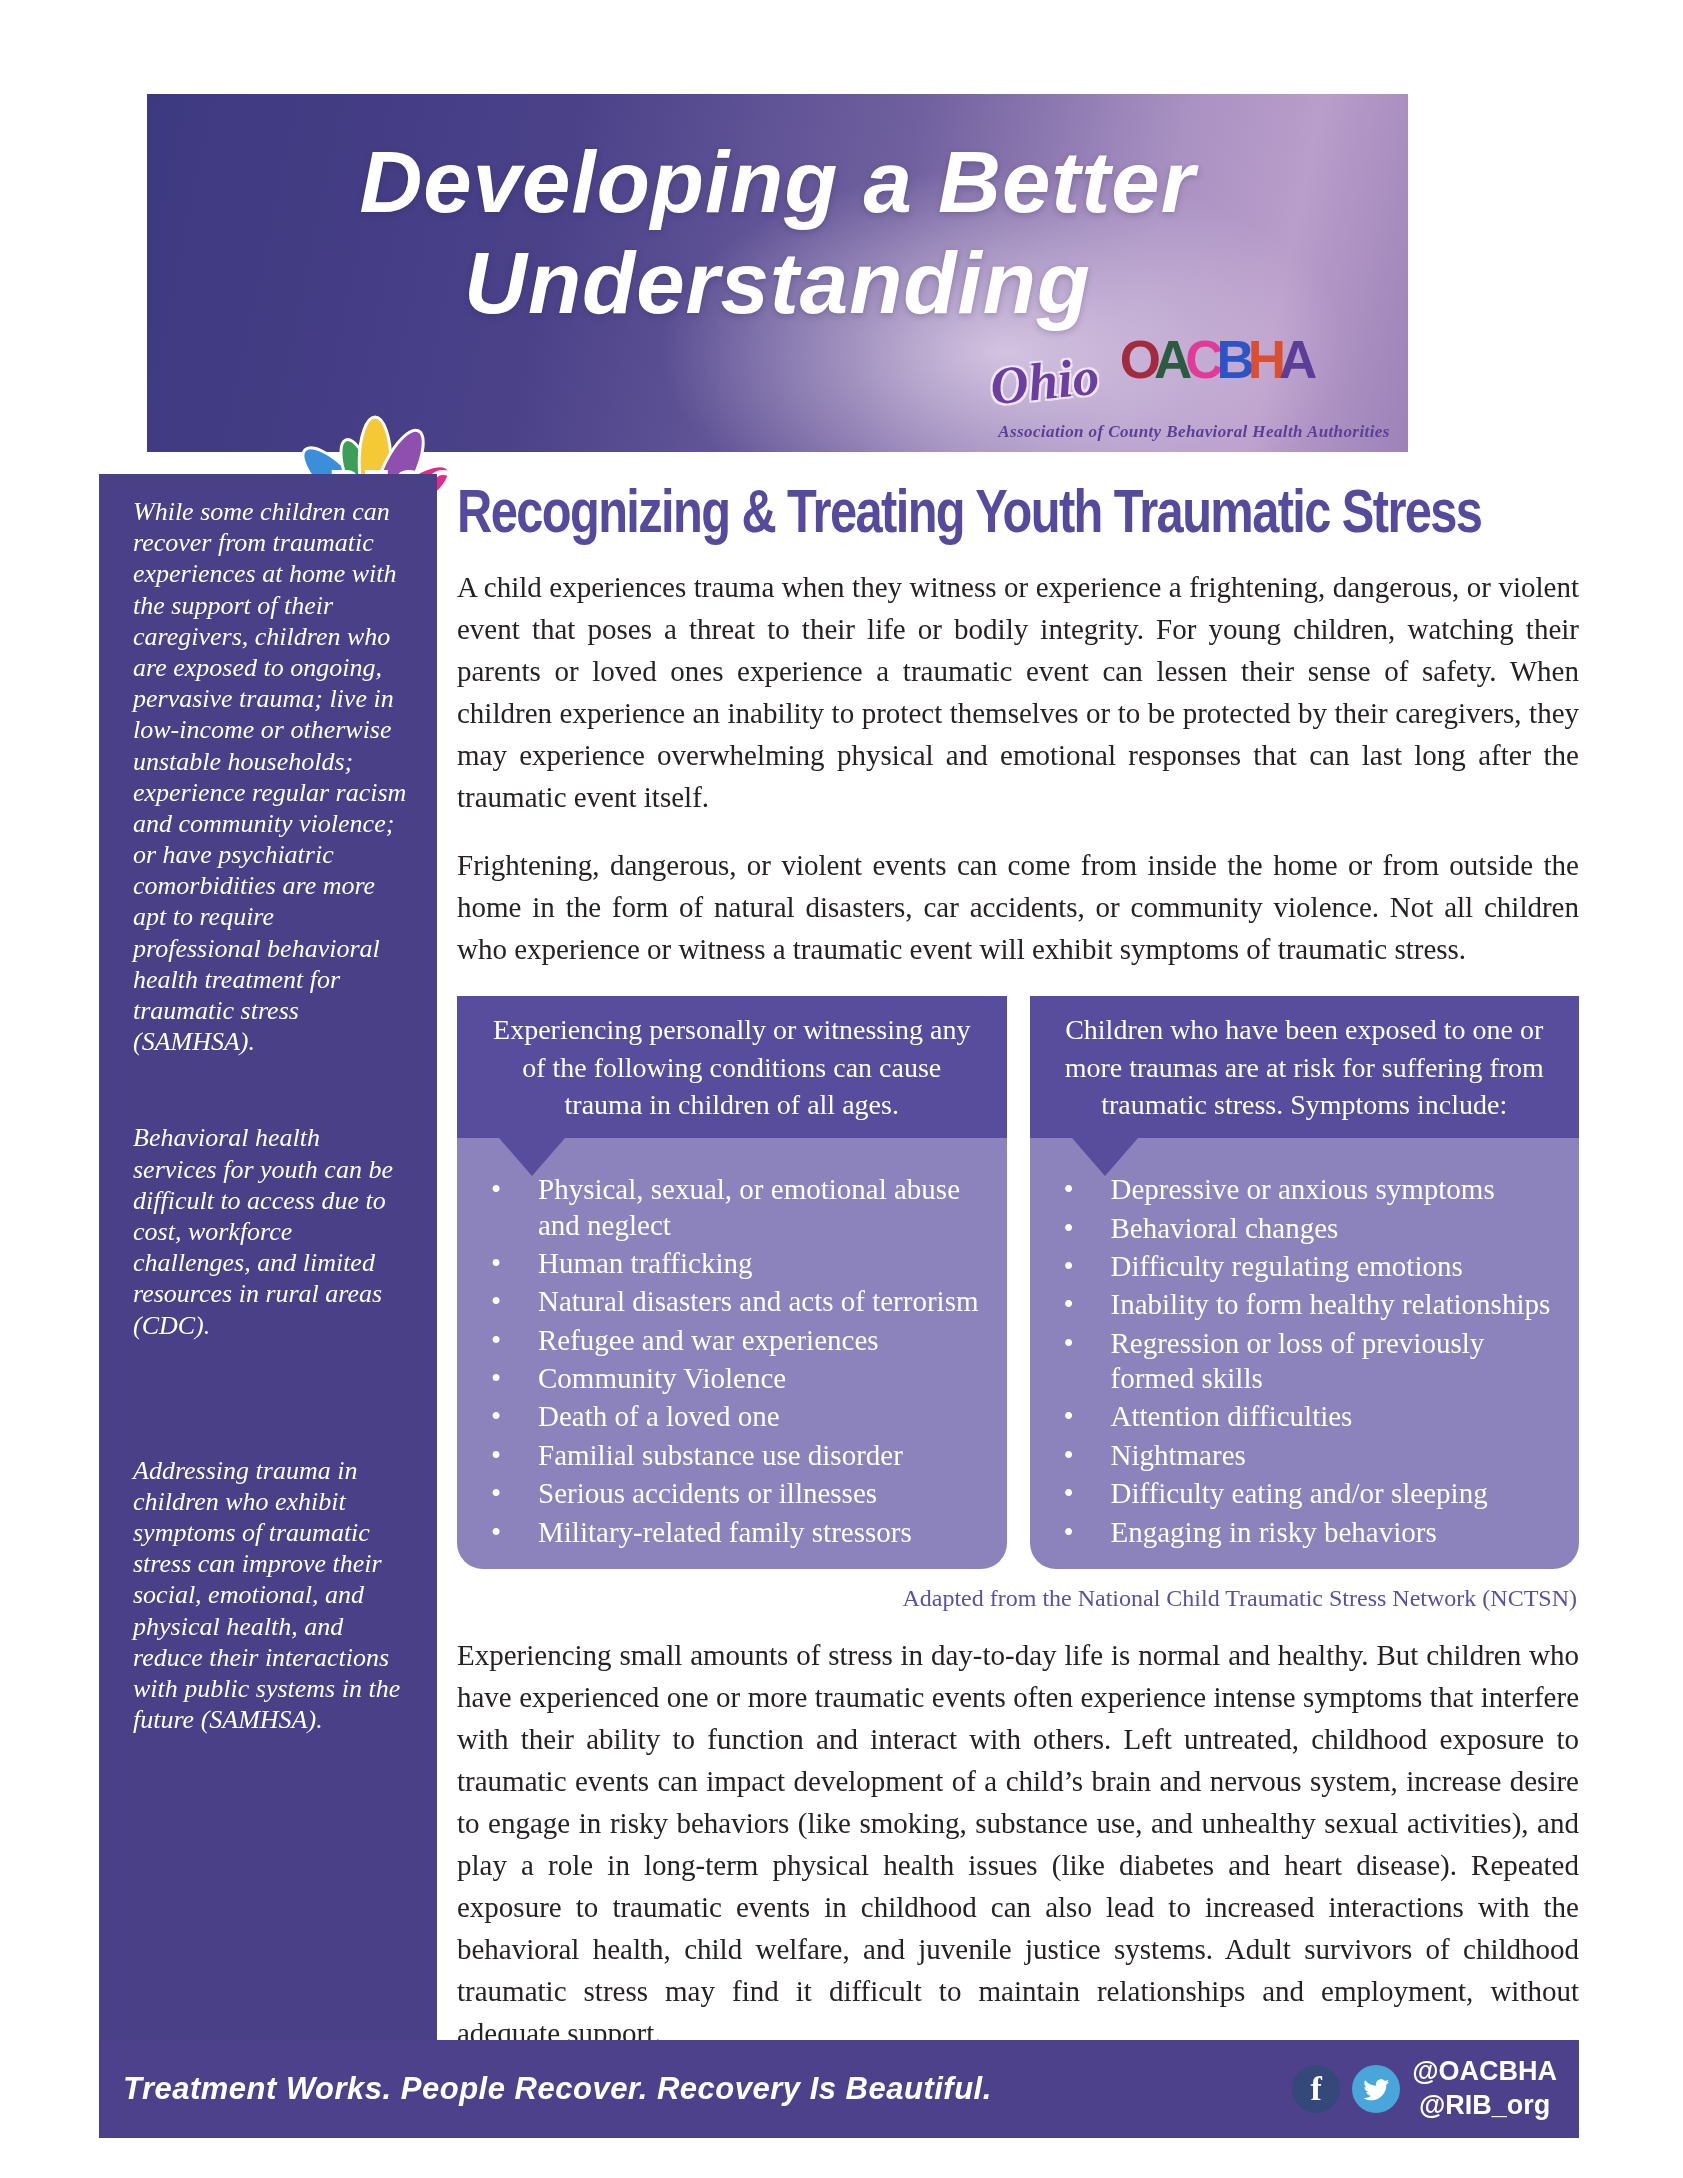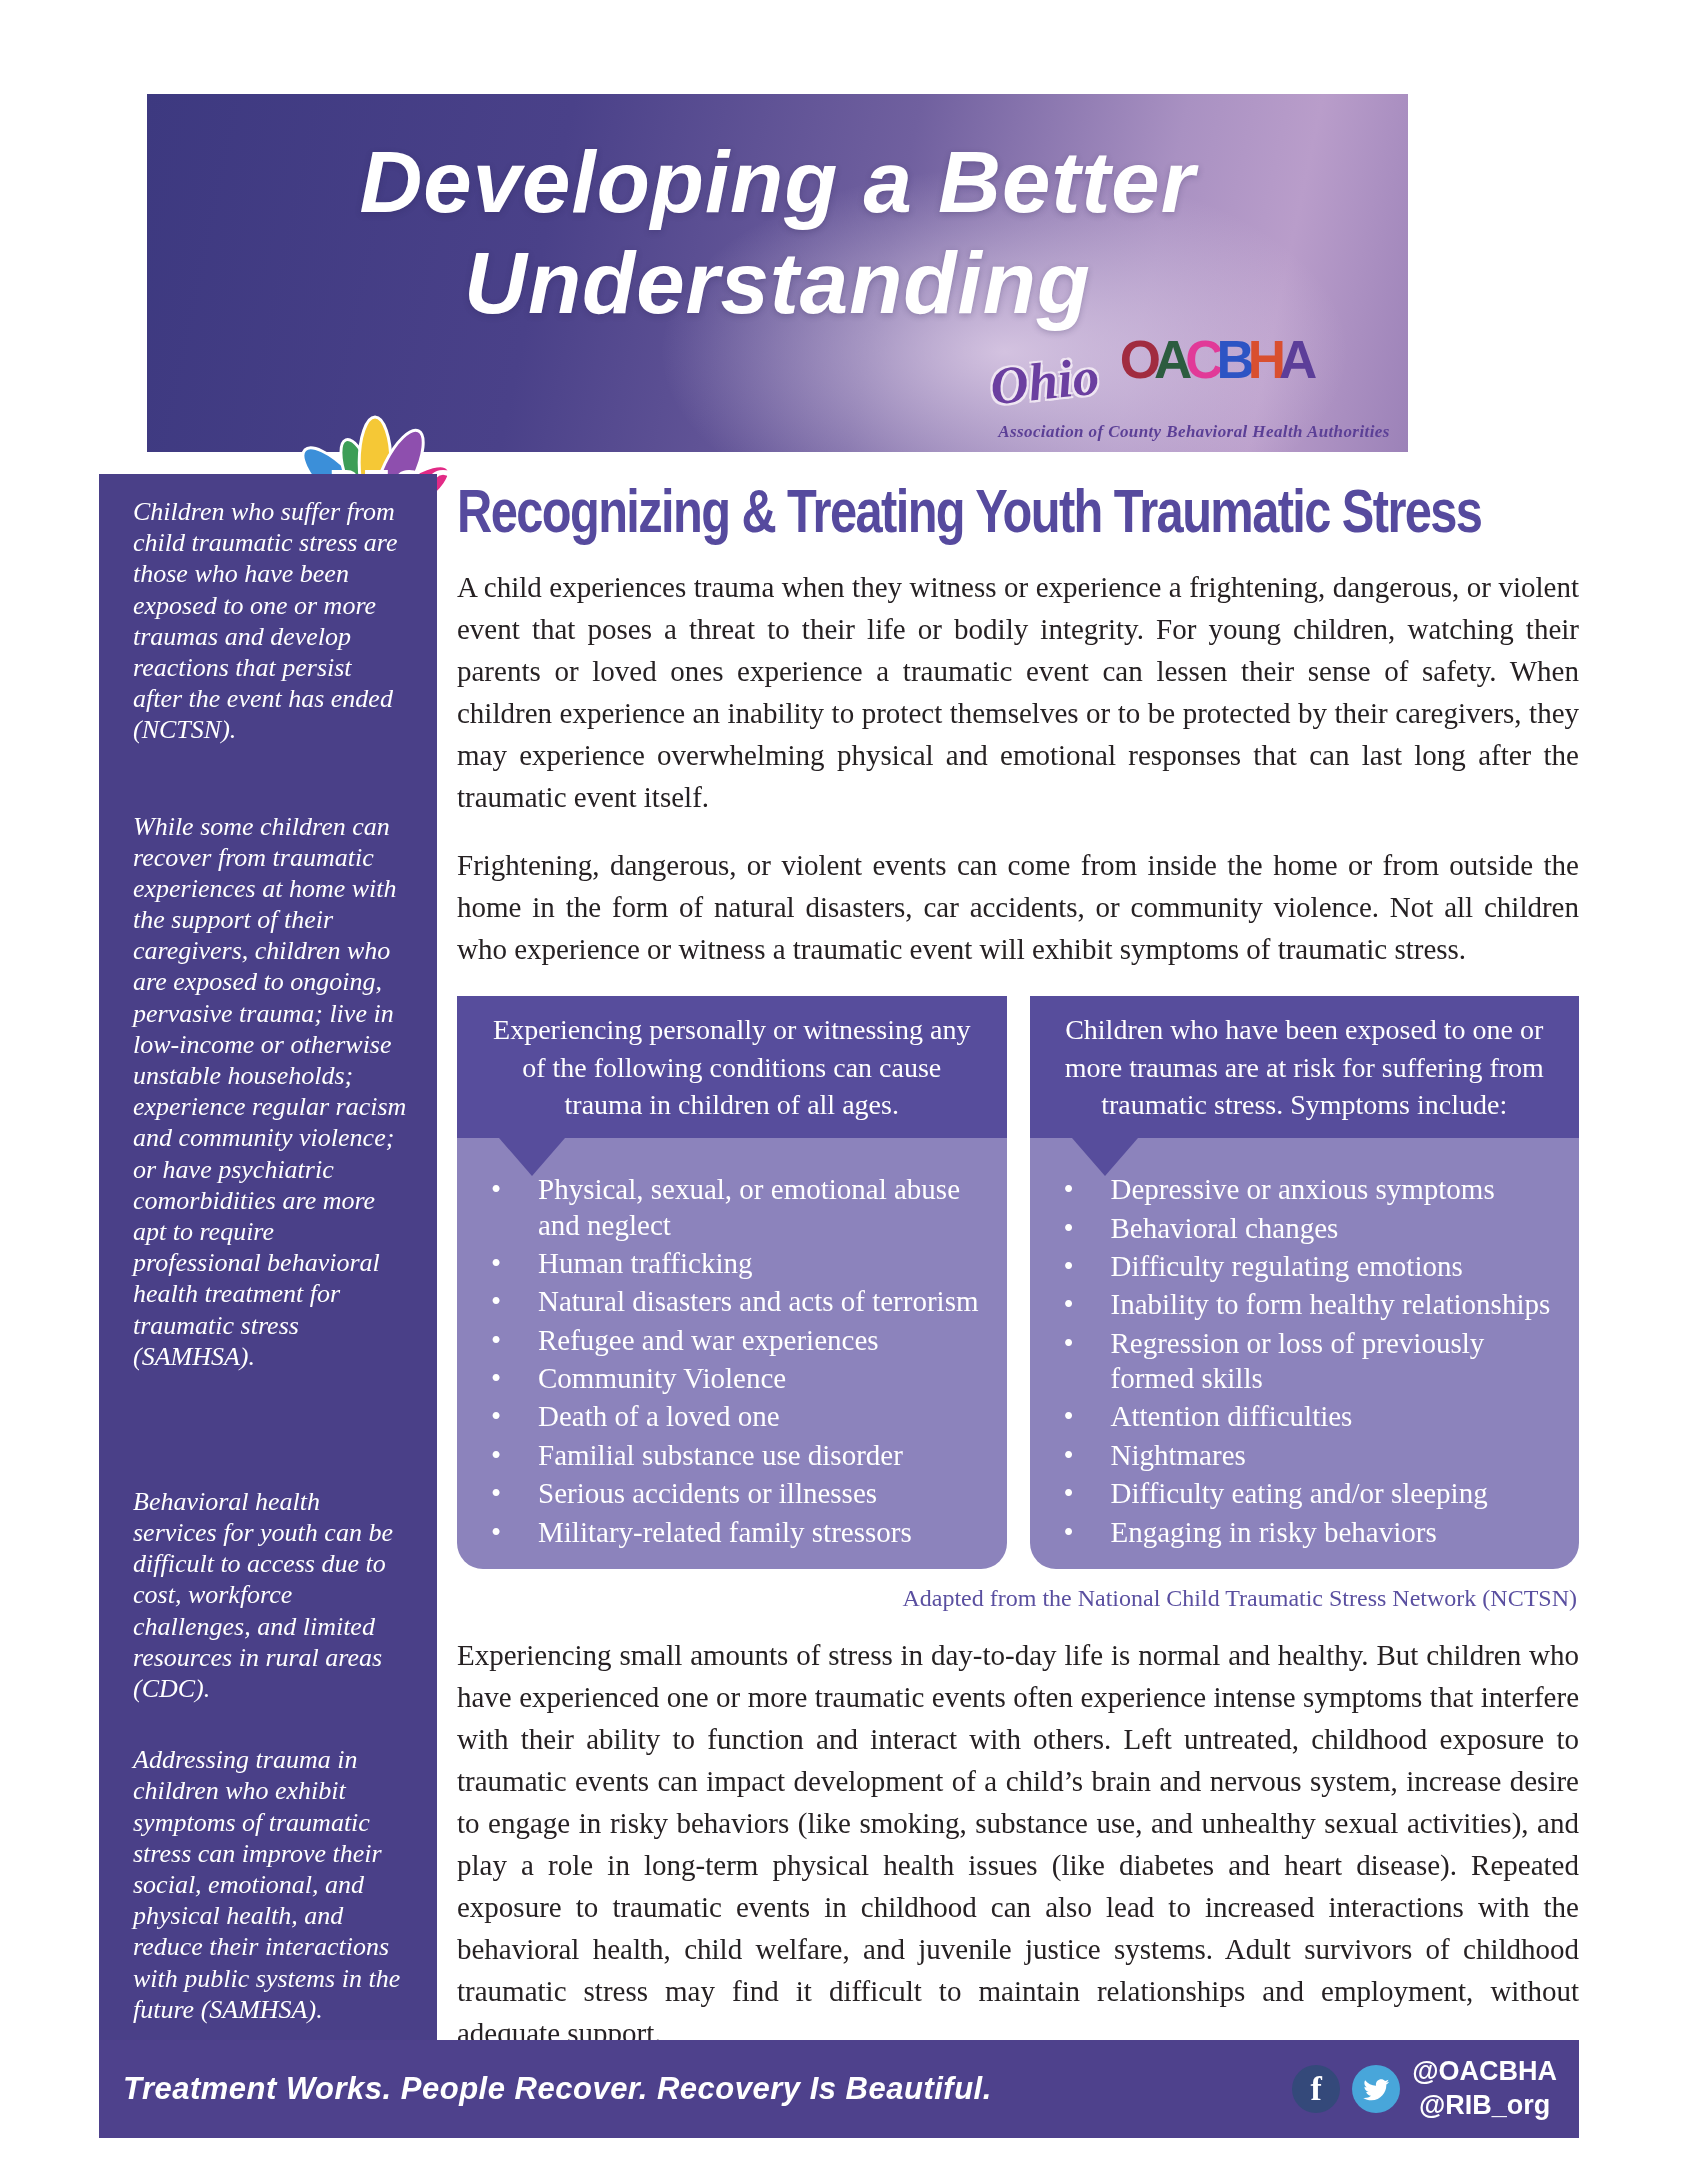--- a/index.html
+++ b/index.html
@@ -181,21 +181,20 @@
       <div class="oacbha-letters">
         <span class="l0">O</span><span class="l1">A</span><span class="l2">C</span><span class="l3">B</span><span class="l4">H</span><span class="l5">A</span>
       </div>
       <div class="oacbha-ohio">Ohio</div>
       <div class="oacbha-sub">Association of County Behavioral Health Authorities</div>
     </div>
   </div>
 
   <div class="sidebar">
 
-  <p class="sb-block">Children who suffer from child traumatic stress are those who have been exposed to one or more traumas and develop reactions that persist after the event has ended (NCTSN).</p>
       <p class="sb-block">While some children can recover from traumatic experiences at home with the support of their caregivers, children who are exposed to ongoing, pervasive trauma; live in low-income or otherwise unstable households; experience regular racism and community violence; or have psychiatric comorbidities are more apt to require professional behavioral health treatment for traumatic stress (SAMHSA).</p>
       <p class="sb-block">Behavioral health services for youth can be difficult to access due to cost, workforce challenges, and limited resources in rural areas (CDC).</p>
       <p class="sb-block">Addressing trauma in children who exhibit symptoms of traumatic stress can improve their social, emotional, and physical health, and reduce their interactions with public systems in the future (SAMHSA).</p>
     </div>
 
   <div class="main">
     <div class="main-heading">Recognizing &amp; Treating Youth Traumatic Stress</div>
 
     <p class="body-par p1">A child experiences trauma when they witness or experience a frightening, dangerous, or violent event that poses a threat to their life or bodily integrity. For young children, watching their parents or loved ones experience a traumatic event can lessen their sense of safety. When children experience an inability to protect themselves or to be protected by their caregivers, they may experience overwhelming physical and emotional responses that can last long after the traumatic event itself.</p>
     <p class="body-par p2">Frightening, dangerous, or violent events can come from inside the home or from outside the home in the form of natural disasters, car accidents, or community violence.  Not all children who experience or witness a traumatic event will exhibit symptoms of traumatic stress.</p>

